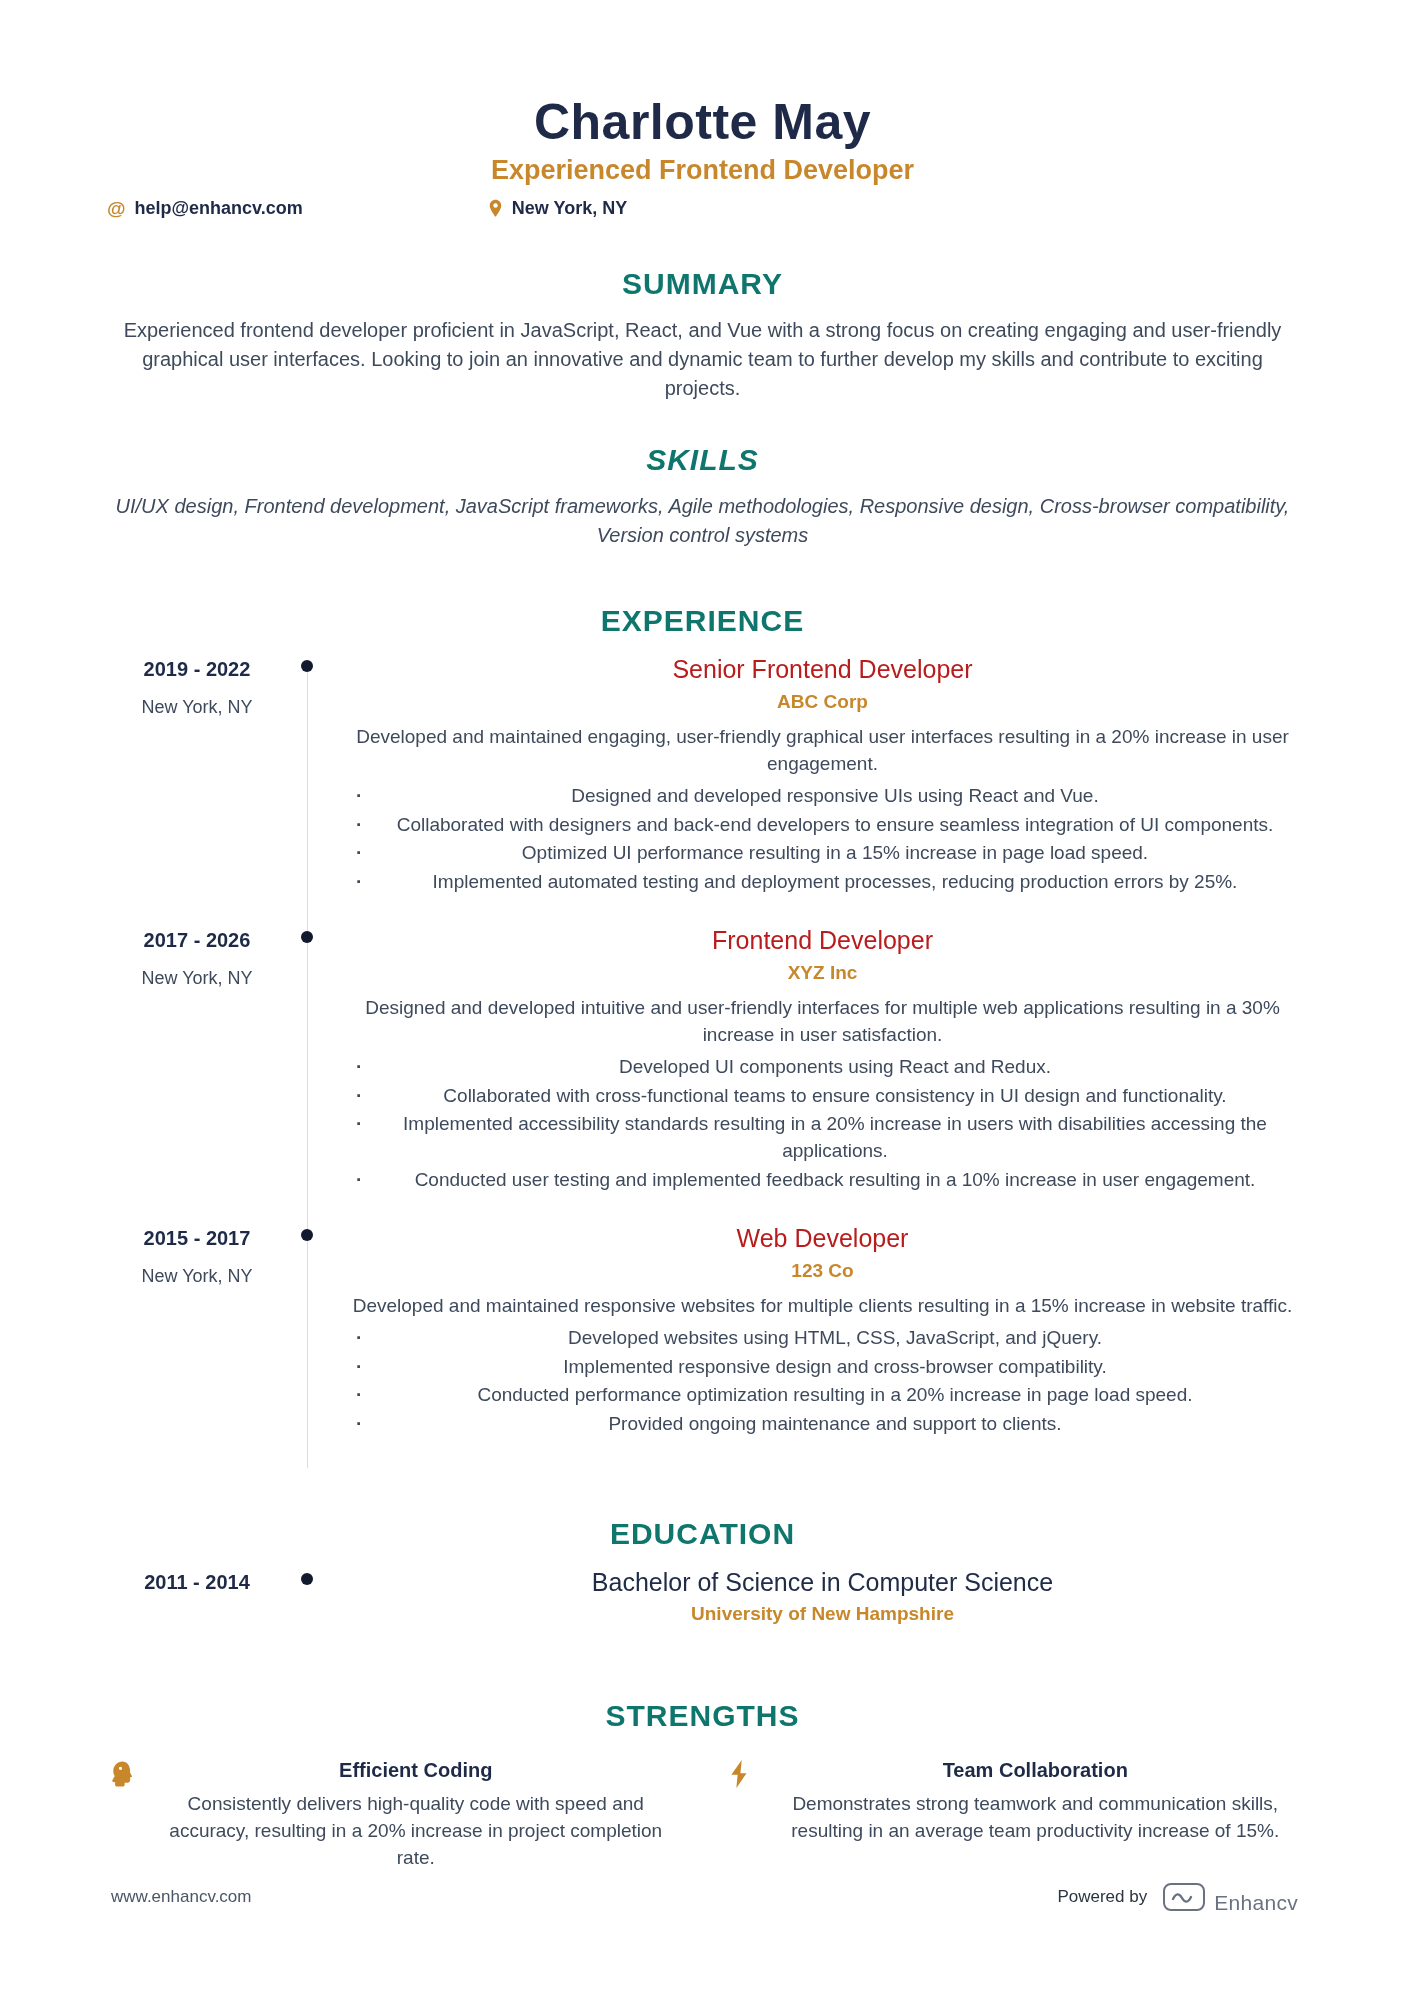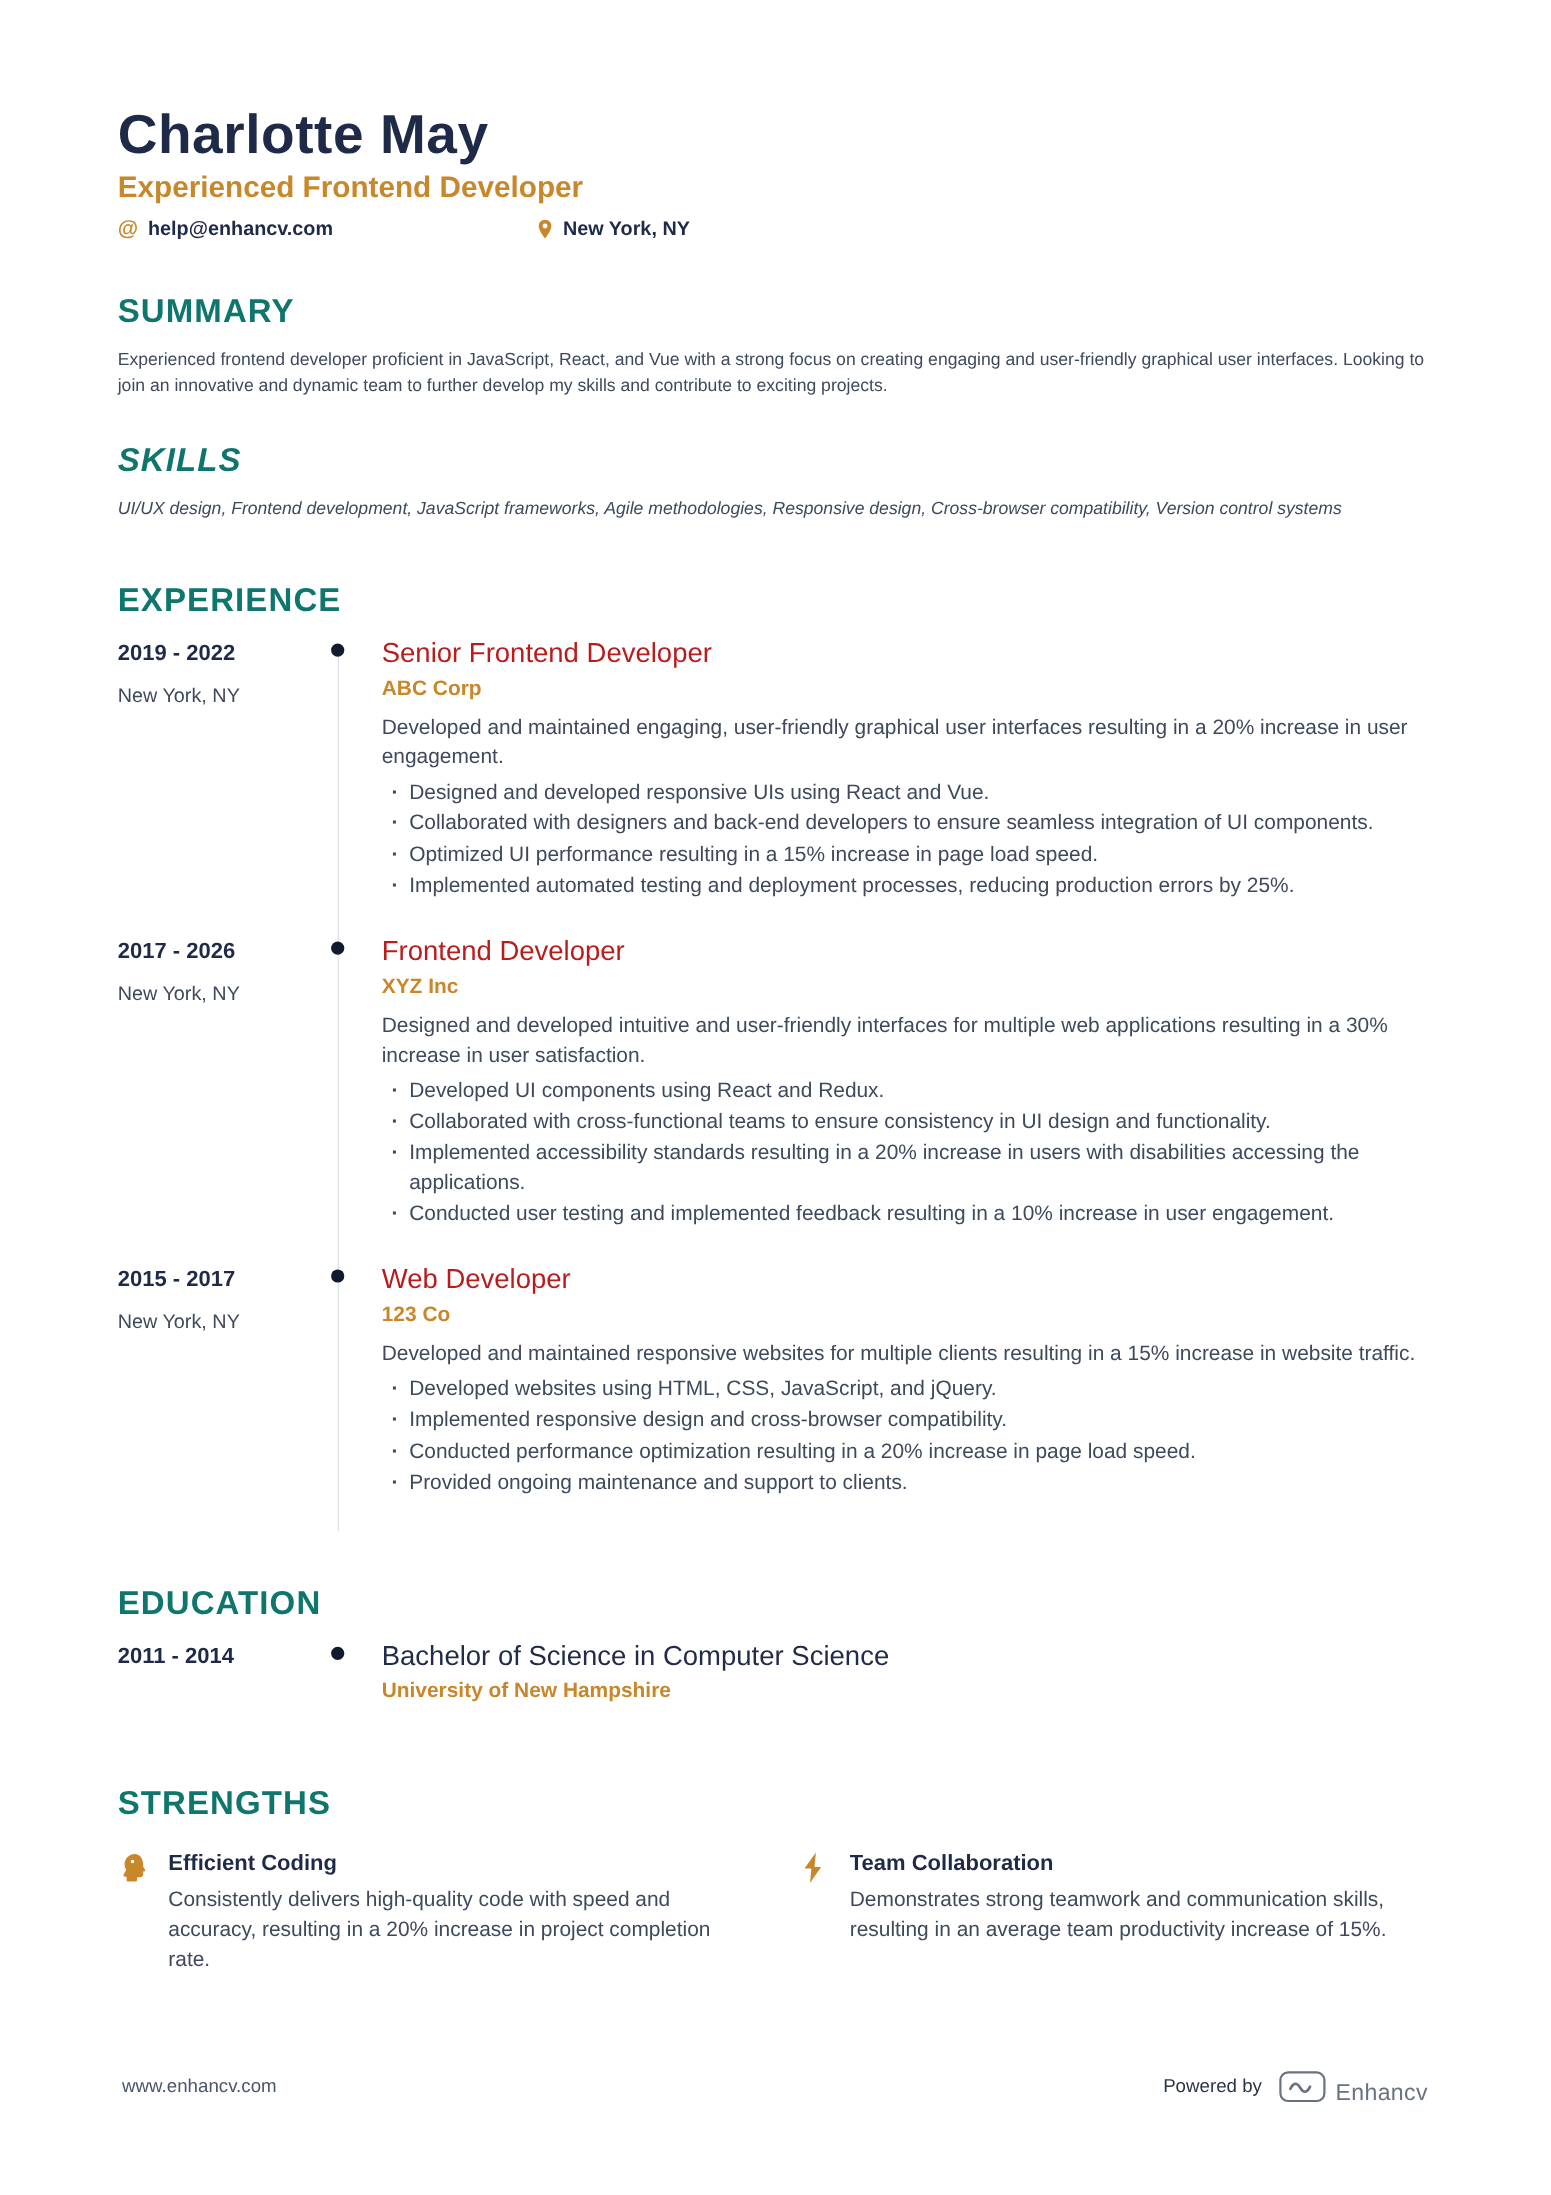--- a/index.html
+++ b/index.html
@@ -1,40 +1,40 @@
 <!DOCTYPE html>
 <html><head>
 <meta charset="utf-8">
 <style>
   * { margin:0; padding:0; box-sizing:border-box; }
   html,body { background:#ffffff; }
   body { font-family:"Liberation Sans", sans-serif; color:#3E4A5C; }
   .page {
     position:relative; width:1410px; height:1995px; margin:0 auto;
-    background:#ffffff; padding:95px 112px 0 107px; overflow:hidden;
+    background:#ffffff; padding:95px 112px 0 107px; overflow:hidden;text-align:center;
   }
 
   
   .name { font-size:50px; font-weight:700; color:#1E2A47; letter-spacing:.5px; line-height:1.1; }
   .job-headline { font-size:27px; font-weight:700; color:#C8872B; margin-top:5px; }
   .contact-row { display:flex; align-items:center; margin-top:12px; }
   .contact-item { display:flex; align-items:center; gap:9px; font-size:18px; font-weight:700; color:#1E2A47; }
   .contact-item + .contact-item { margin-left:185px; }
   .at-icon { color:#C8872B; font-weight:700; font-size:19px; line-height:1; }
   .at-icon::before { content:"@"; }
   .icon-svg { display:block; }
 
   
   .section { margin-top:48px; }
   .section-skills { margin-top:40px;font-style:italic; }
   .section-experience { margin-top:54px; }
   .section-education { margin-top:49px; }
   .section-strengths { margin-top:44px; }
   h2.sec-heading { font-size:30px; font-weight:700; color:#0f766e; letter-spacing:1px; }
-  .body-text { margin-top:15px; font-size:16px; line-height:1.45; color:#3E4A5C; max-width:1191px; }
+  .body-text { margin-top:15px; font-size:20px; line-height:1.45; color:#3E4A5C; max-width:1191px; }
 
   
   .entries { margin-top:16px; }
   .entry { display:grid; grid-template-columns:180px 40px 1fr; }
   .entry-left { padding-top:4px; }
   .entry-dates { font-size:20px; font-weight:700; color:#1E2A47; }
   .entry-loc { margin-top:16px; font-size:18px; color:#3E4A5C; }
   .timeline { position:relative; }
   .timeline.with-line::before { content:""; position:absolute; left:50%; top:0; bottom:0; width:1px; background:#D8DCE3; }
   .entry.first .timeline.with-line::before { top:12px; }

